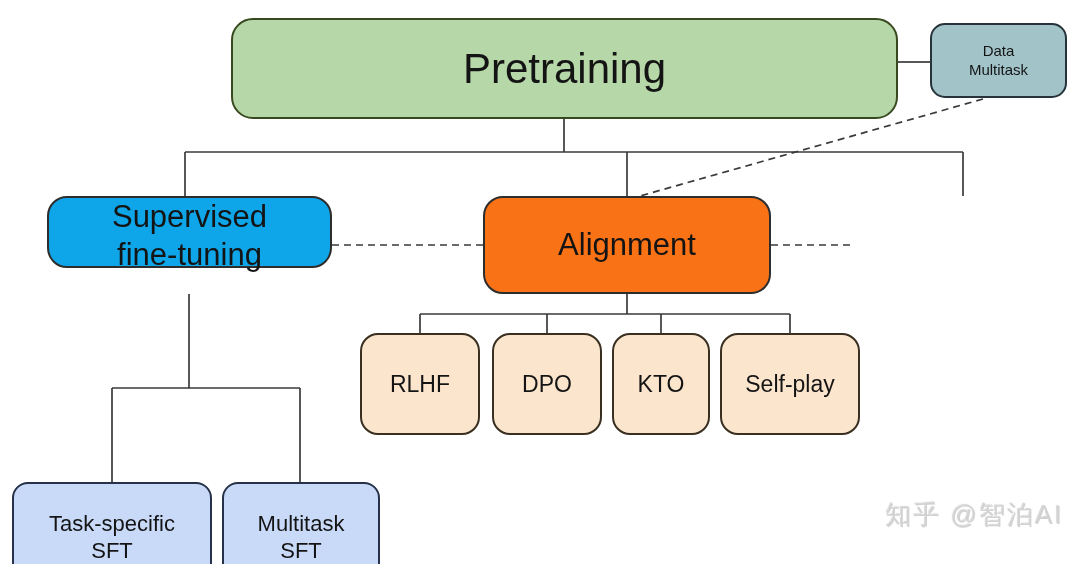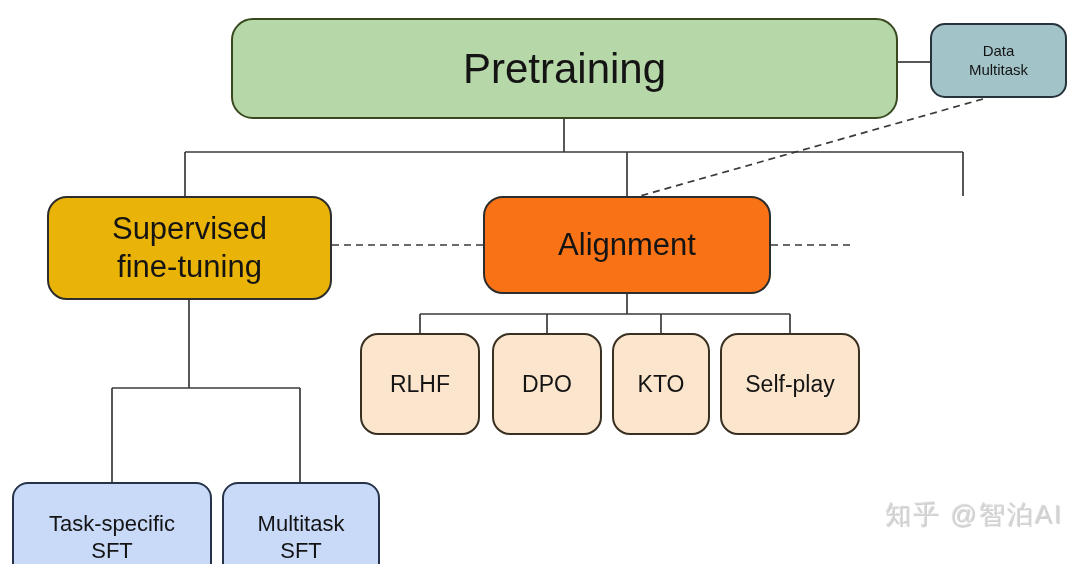--- a/index.html
+++ b/index.html
@@ -41,23 +41,24 @@
     left: 231px; top: 10px; width: 667px; height: 101px;
     background: #b6d7a8; border-radius: 22px;
     font-size: 42px; border-color: #38491f; margin-top: 8px;
   }
   #n-datagen {
     left: 930px; top: 23px; width: 137px; height: 75px;
     background: #a2c4c9; border-radius: 15px;
     font-size: 15px; border-color: #27333a;
   }
   #n-sft {
-    left: 47px; top: 196px; width: 285px; height: 104px;
-    background: #eab308; border-radius: 20px;
+    left: 47px; top: 196px; width: 285px; height: 72px;
+    background: #0ea5e9; border-radius: 20px;
     font-size: 31px;
+    justify-content: space-between;
   }
   #n-alignment {
     left: 483px; top: 196px; width: 288px; height: 98px;
     background: #f97316; border-radius: 20px;
     font-size: 31px;
   }
   #n-prompt {
     left: 854px; top: 196px; width: 201px; height: 98px;
     background: #d9d2e9; border-radius: 20px;
     font-size: 31px;

